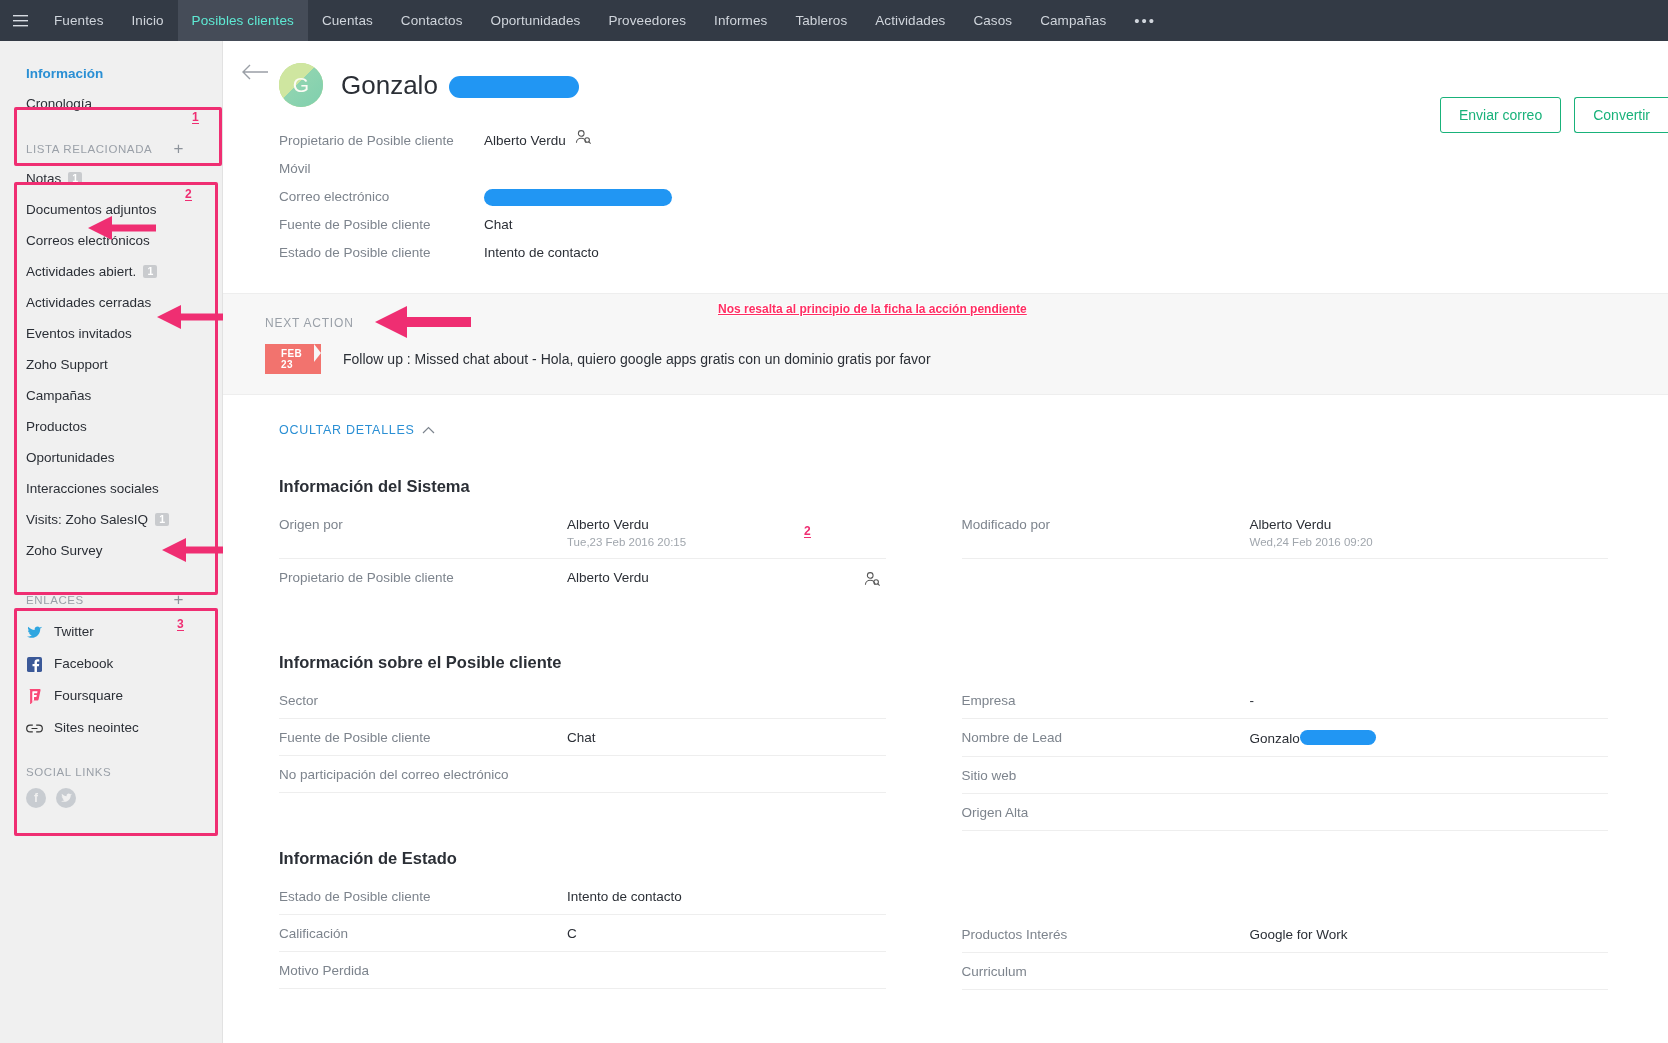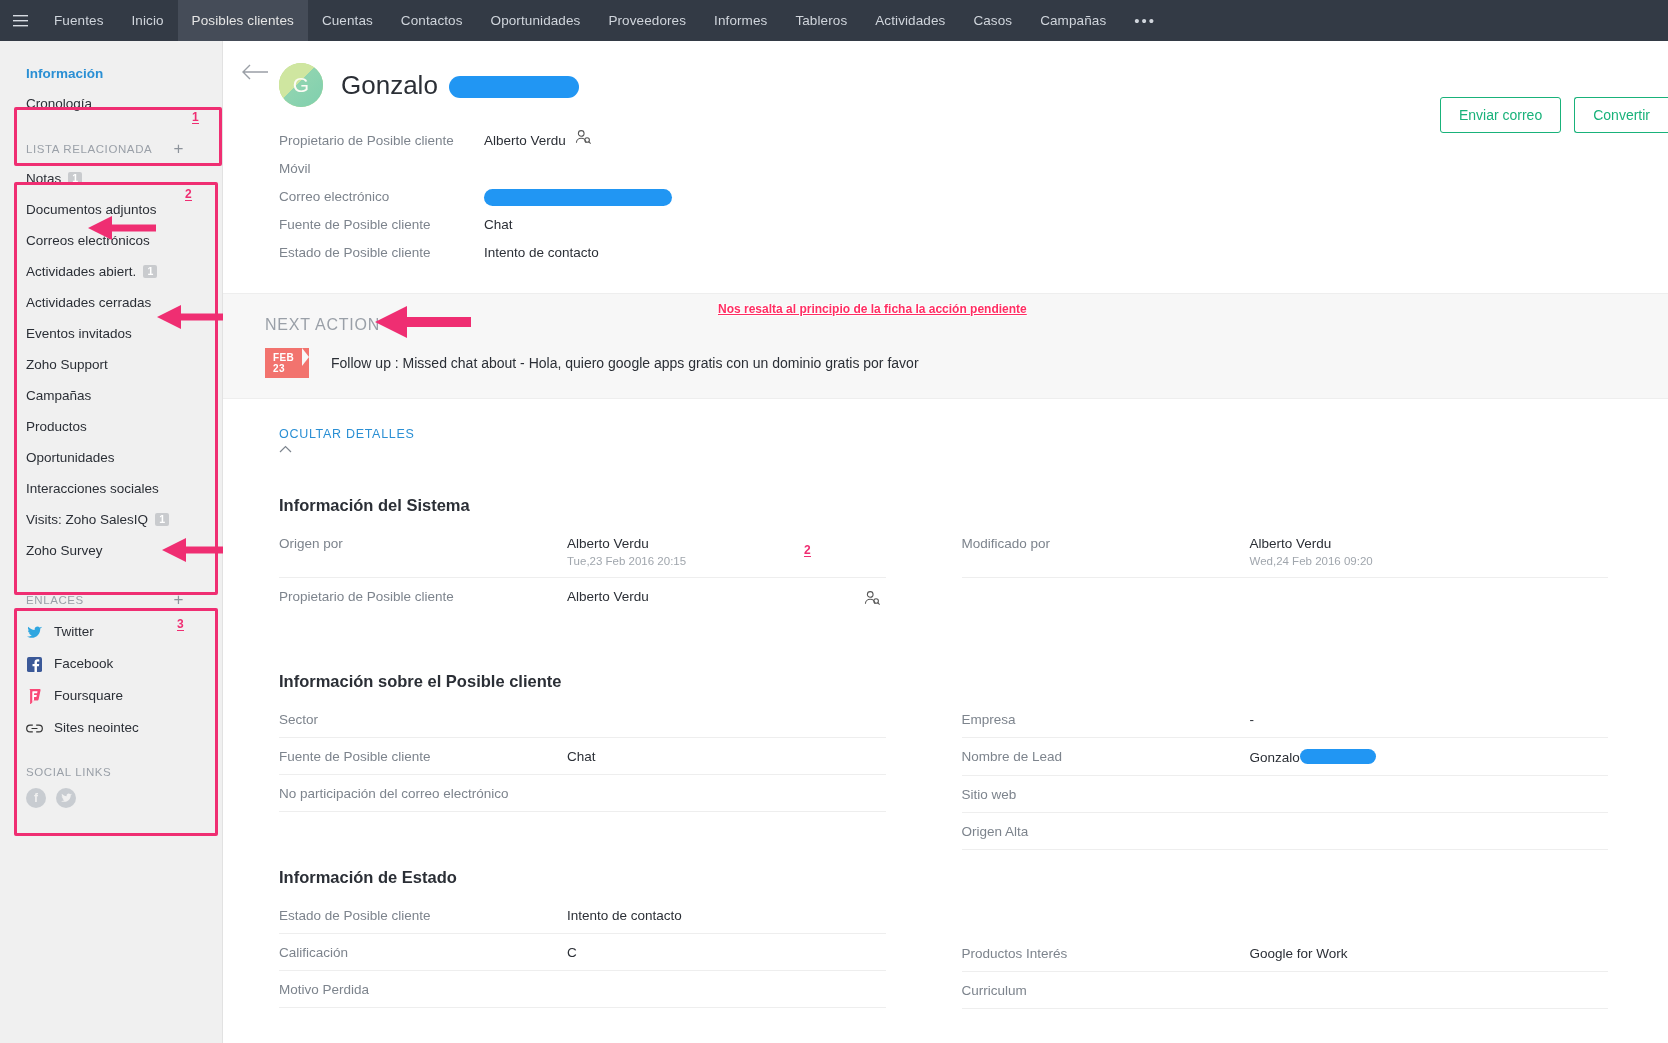--- a/index.html
+++ b/index.html
@@ -28,21 +28,21 @@
     font-size: 15px;
   }
   .nav-item {
     display: flex; align-items: center;
     padding: 0 14px;
     color: #d0d5dc;
     letter-spacing: .1px;
   }
   .nav-item.active {
     background: #454c58;
-    color: #e5e5e5;
+    color: #5eead4;
   }
   .nav-more { letter-spacing: 2px; font-size: 15px; }
 
   
   #body-wrap { display: flex; height: 1002px; }
 
   
   #sidebar {
     width: 223px;
     min-width: 223px;
@@ -181,53 +181,53 @@
   
   #next-action {
     margin-top: 26px;
     background: #f7f7f7;
     border-top: 1px solid #eeeeee;
     border-bottom: 1px solid #eeeeee;
     padding: 22px 0 20px 0;
     position: relative;
   }
   .na-label {
-    color: #9aa0a8; font-size: 16px; letter-spacing: .8px;
+    color: #9aa0a8; font-size: 12px; letter-spacing: .8px;
     padding-left: 42px;
   }
   .na-note {
     position: absolute; left: 495px; top: 8px;
     color: #ff2e63; font-size: 12px; font-weight: bold;
     text-decoration: underline;
     text-shadow: 1px 1px 0 #fff, -1px -1px 0 #fff;
     white-space: nowrap;
   }
   .na-item { display: flex; align-items: center; padding-left: 42px; margin-top: 14px; }
   .date-flag {
     background: #f2736e; color: #fff;
     font-size: 10px; font-weight: bold; letter-spacing: .4px;
-    padding: 4px 7px 4px 8px;
+    padding: 4px 7px 4px 16px;
     position: relative;
-    width: 44px;
+    width: 56px;
     line-height: 11px;
   }
   .date-flag:after {
     content: ""; position: absolute; right: 0; top: 0;
     border-left: 7px solid #f7f7f7;
     border-top: 9.5px solid transparent;
     border-bottom: 9.5px solid transparent;
   }
   .na-text { margin-left: 22px; font-size: 14px; color: #2b2f36; }
 
   
   #details { padding: 0 0 0 0; }
   .hide-details {
     padding: 28px 0 0 56px;
     color: #2a8fd4; font-size: 12.5px; letter-spacing: .7px;
-    display: flex; gap: 1px; flex-direction: column;
+    display: flex; align-items: center; gap: 7px;
   }
   .chev { font-size: 12px; color: #7d858e; }
 
   .cols { display: flex; padding-top: 10px; }
   .col { width: 50%; padding: 0 60px 0 56px; }
   .col.right { padding-left: 16px; }
   .sect-title {
     font-size: 16.5px; color: #2b2f36; font-weight: bold;
     padding: 30px 0 10px 0;
   }

